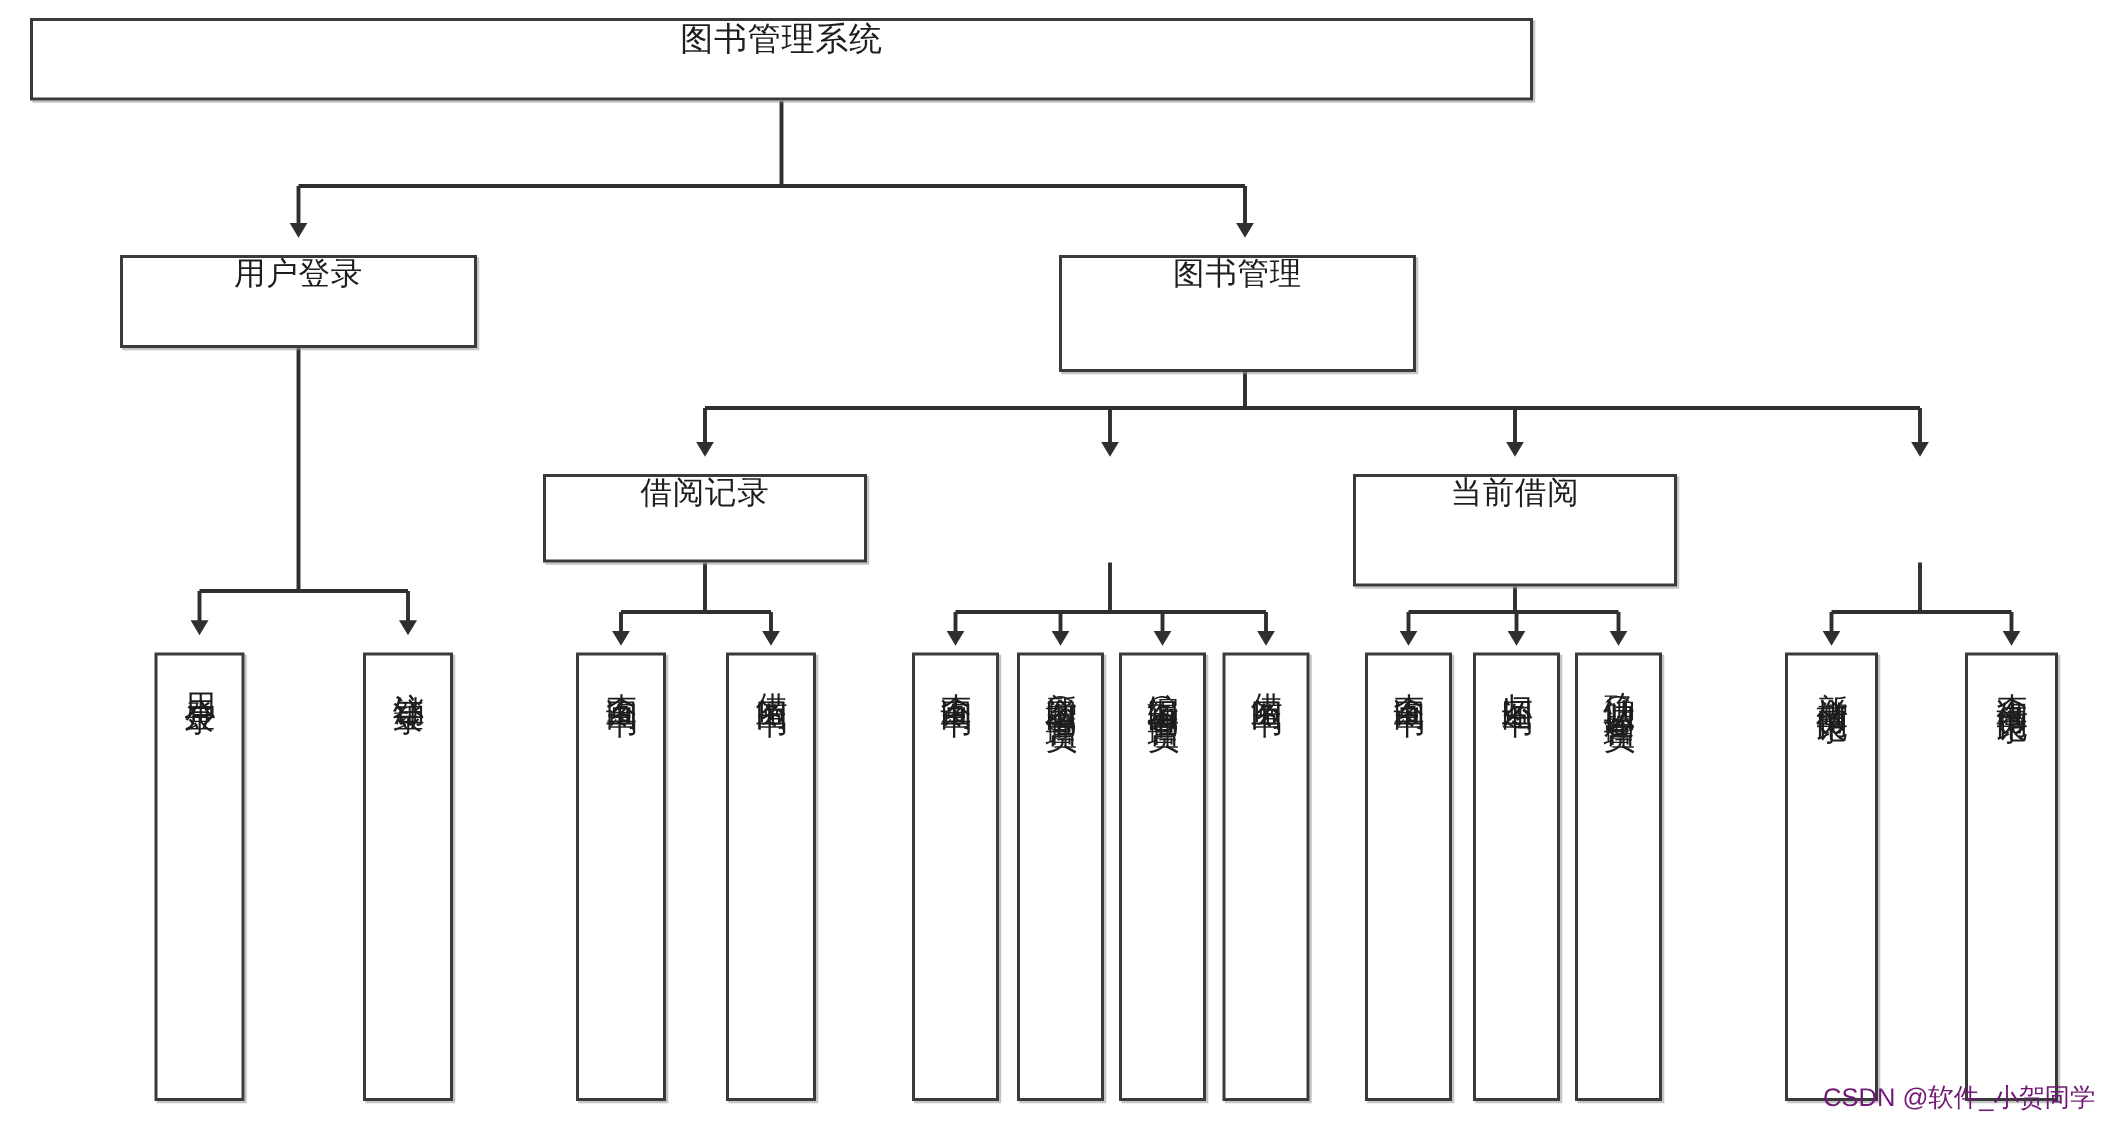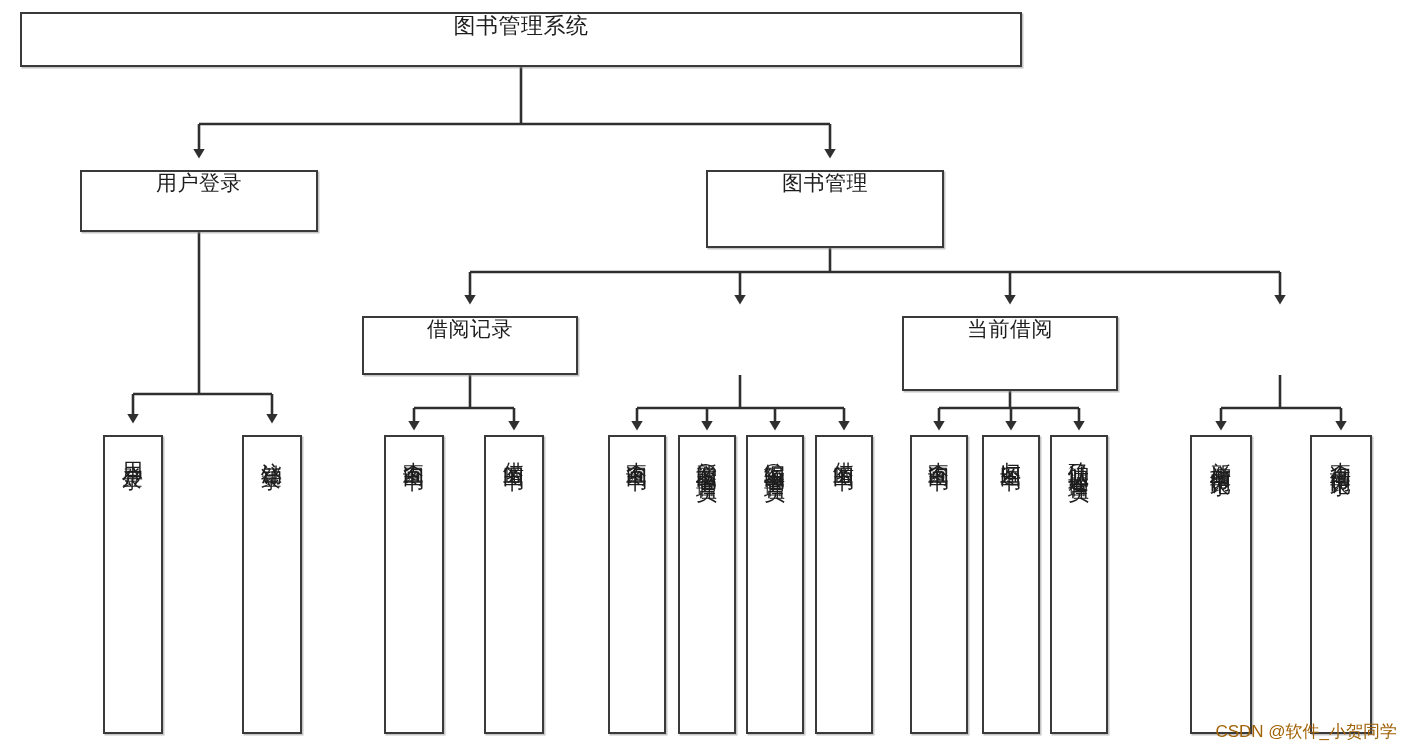--- a/index.html
+++ b/index.html
@@ -61,21 +61,21 @@
     font-size: 21px;
     line-height: 1.0;
     letter-spacing: 3px;
     white-space: nowrap;
   }
   .watermark {
     position: absolute;
     right: 8px;
     bottom: 4px;
     font-size: 17px;
-    color: #a16207;
+    color: #701a75;
     z-index: 5;
     white-space: nowrap;
   }
 </style>
 </head>
 <body>
 
 <div id="canvas">
 
   <svg class="edges" viewBox="0 0 1405 747">

